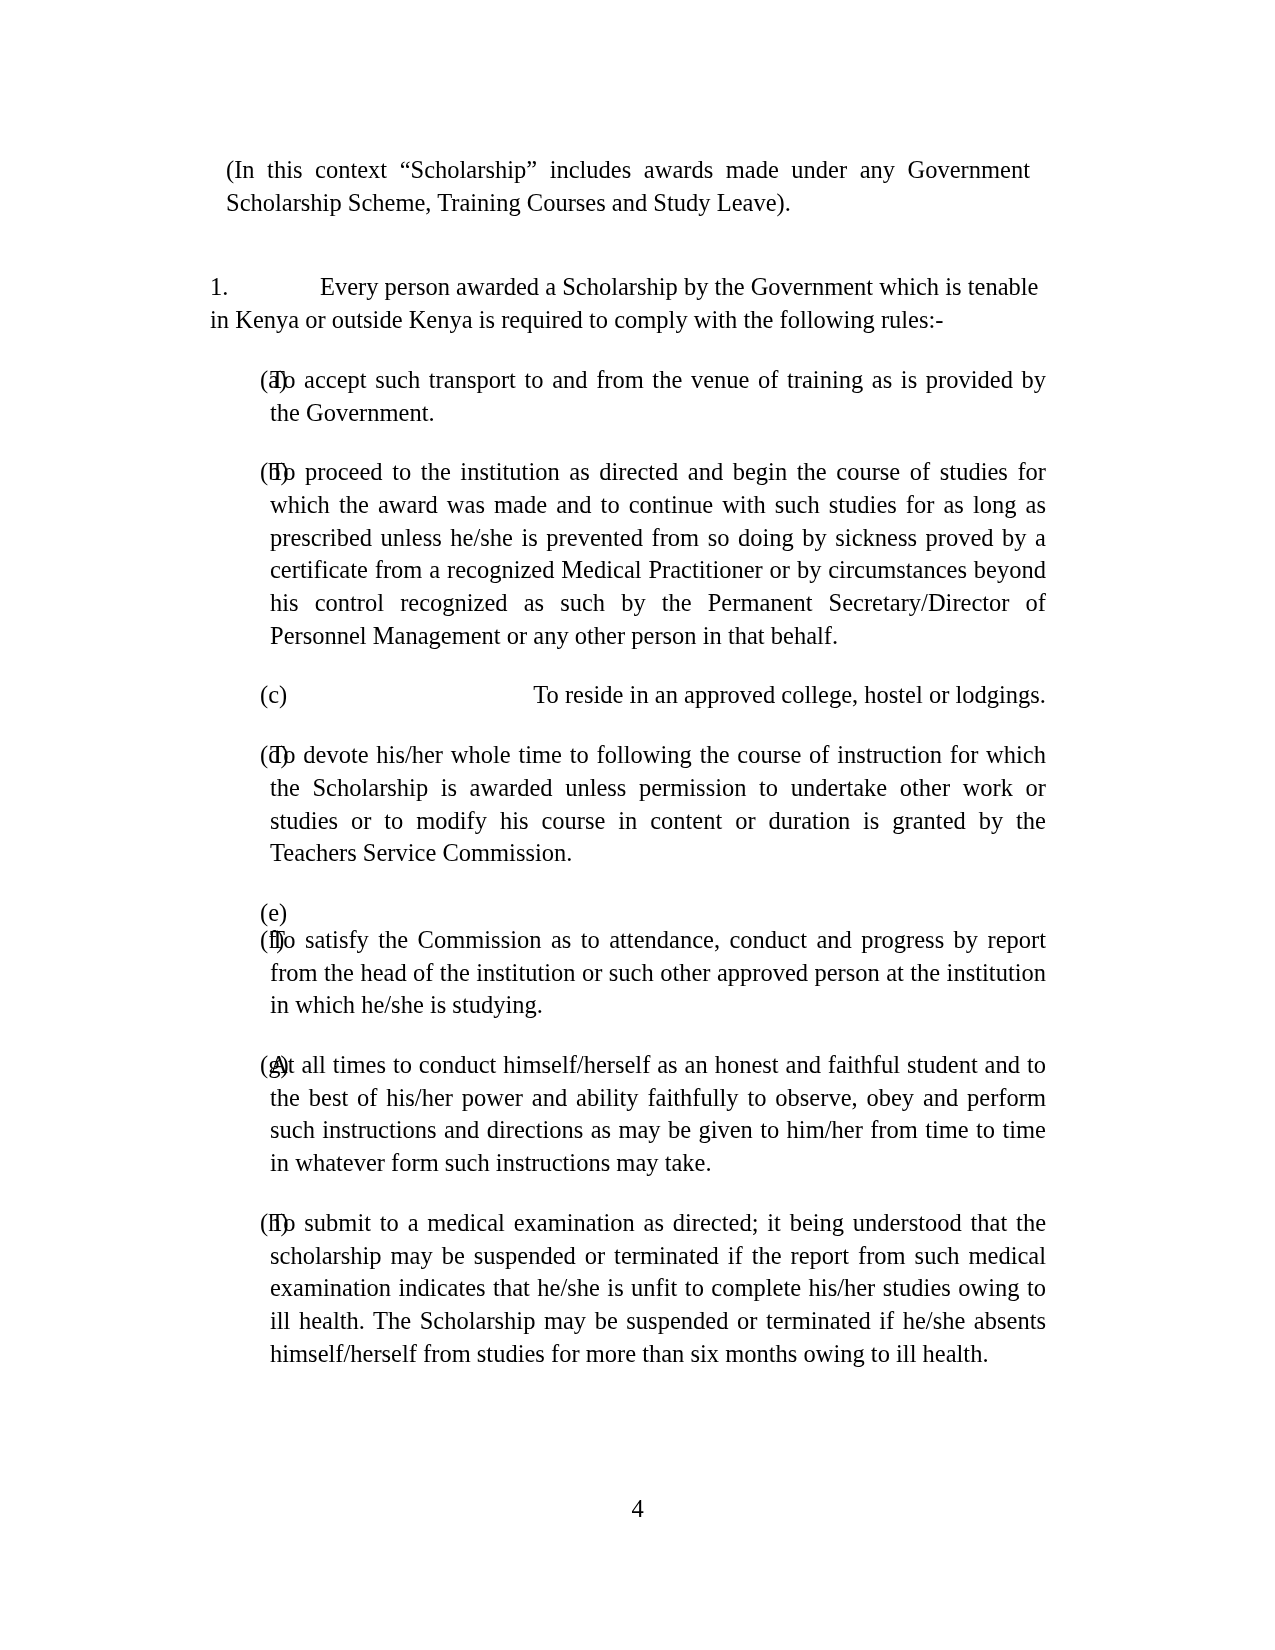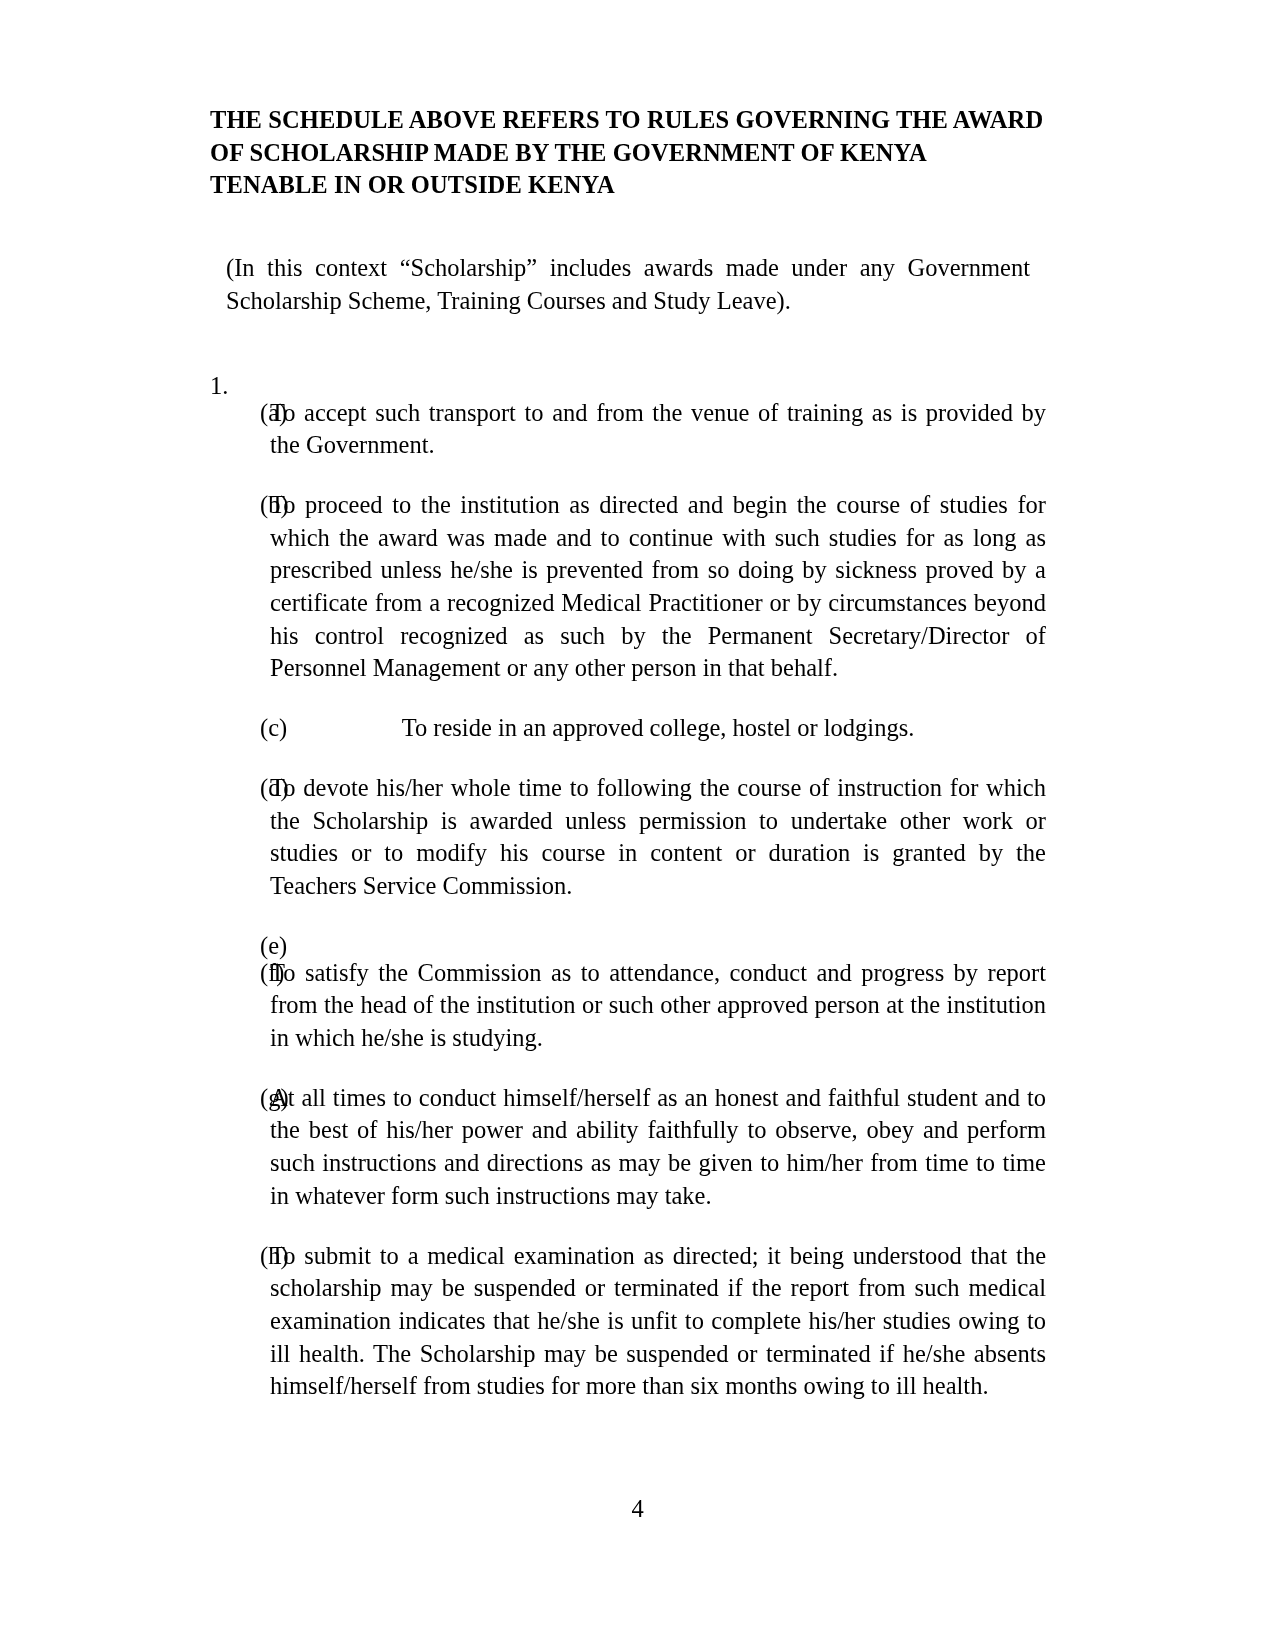--- a/index.html
+++ b/index.html
@@ -72,45 +72,45 @@
     left: 50px;
     top: 27px;
     width: 62px;
     text-align: left;
   }
   .sub-item .text {
     margin-left: 60px;
     text-align: justify;
   }
   .sub-item .text.nojust {
-    text-align: center;
+    text-align: right;
   }
   .page-number {
     position: absolute;
     left: 0;
     right: 0;
     top: 1494px;
     text-align: center;
     font-size: 24.5px;
     line-height: 1.2;
   }
 </style>
 </head>
 <body>
 
 <div class="page">
 
   <div class="content">
 
-    <h1 class="doc-title">THE SCHEDULE ABOVE REFERS TO RULES GOVERNING THE AWARD OF SCHOLARSHIP MADE BY THE GOVERNMENT OF KENYA TENABLE IN OR OUTSIDE KENYA</h1>
 
     <p class="intro">(In this context “Scholarship” includes awards made under any Government Scholarship Scheme, Training Courses and Study Leave).</p>
 
     <div class="clause-1">
       <span class="num">1.</span>
+      <span class="body">Every person awarded a Scholarship by the Government which is tenable in Kenya or outside Kenya is required to comply with the following rules:-</span>
     </div>
 
     <div class="sublist">
 
       <div class="sub-item">
         <span class="marker">(a)</span>
         <div class="text">To accept such transport to and from the venue of training as is provided by the Government.</div>
       </div>
 
       <div class="sub-item">

